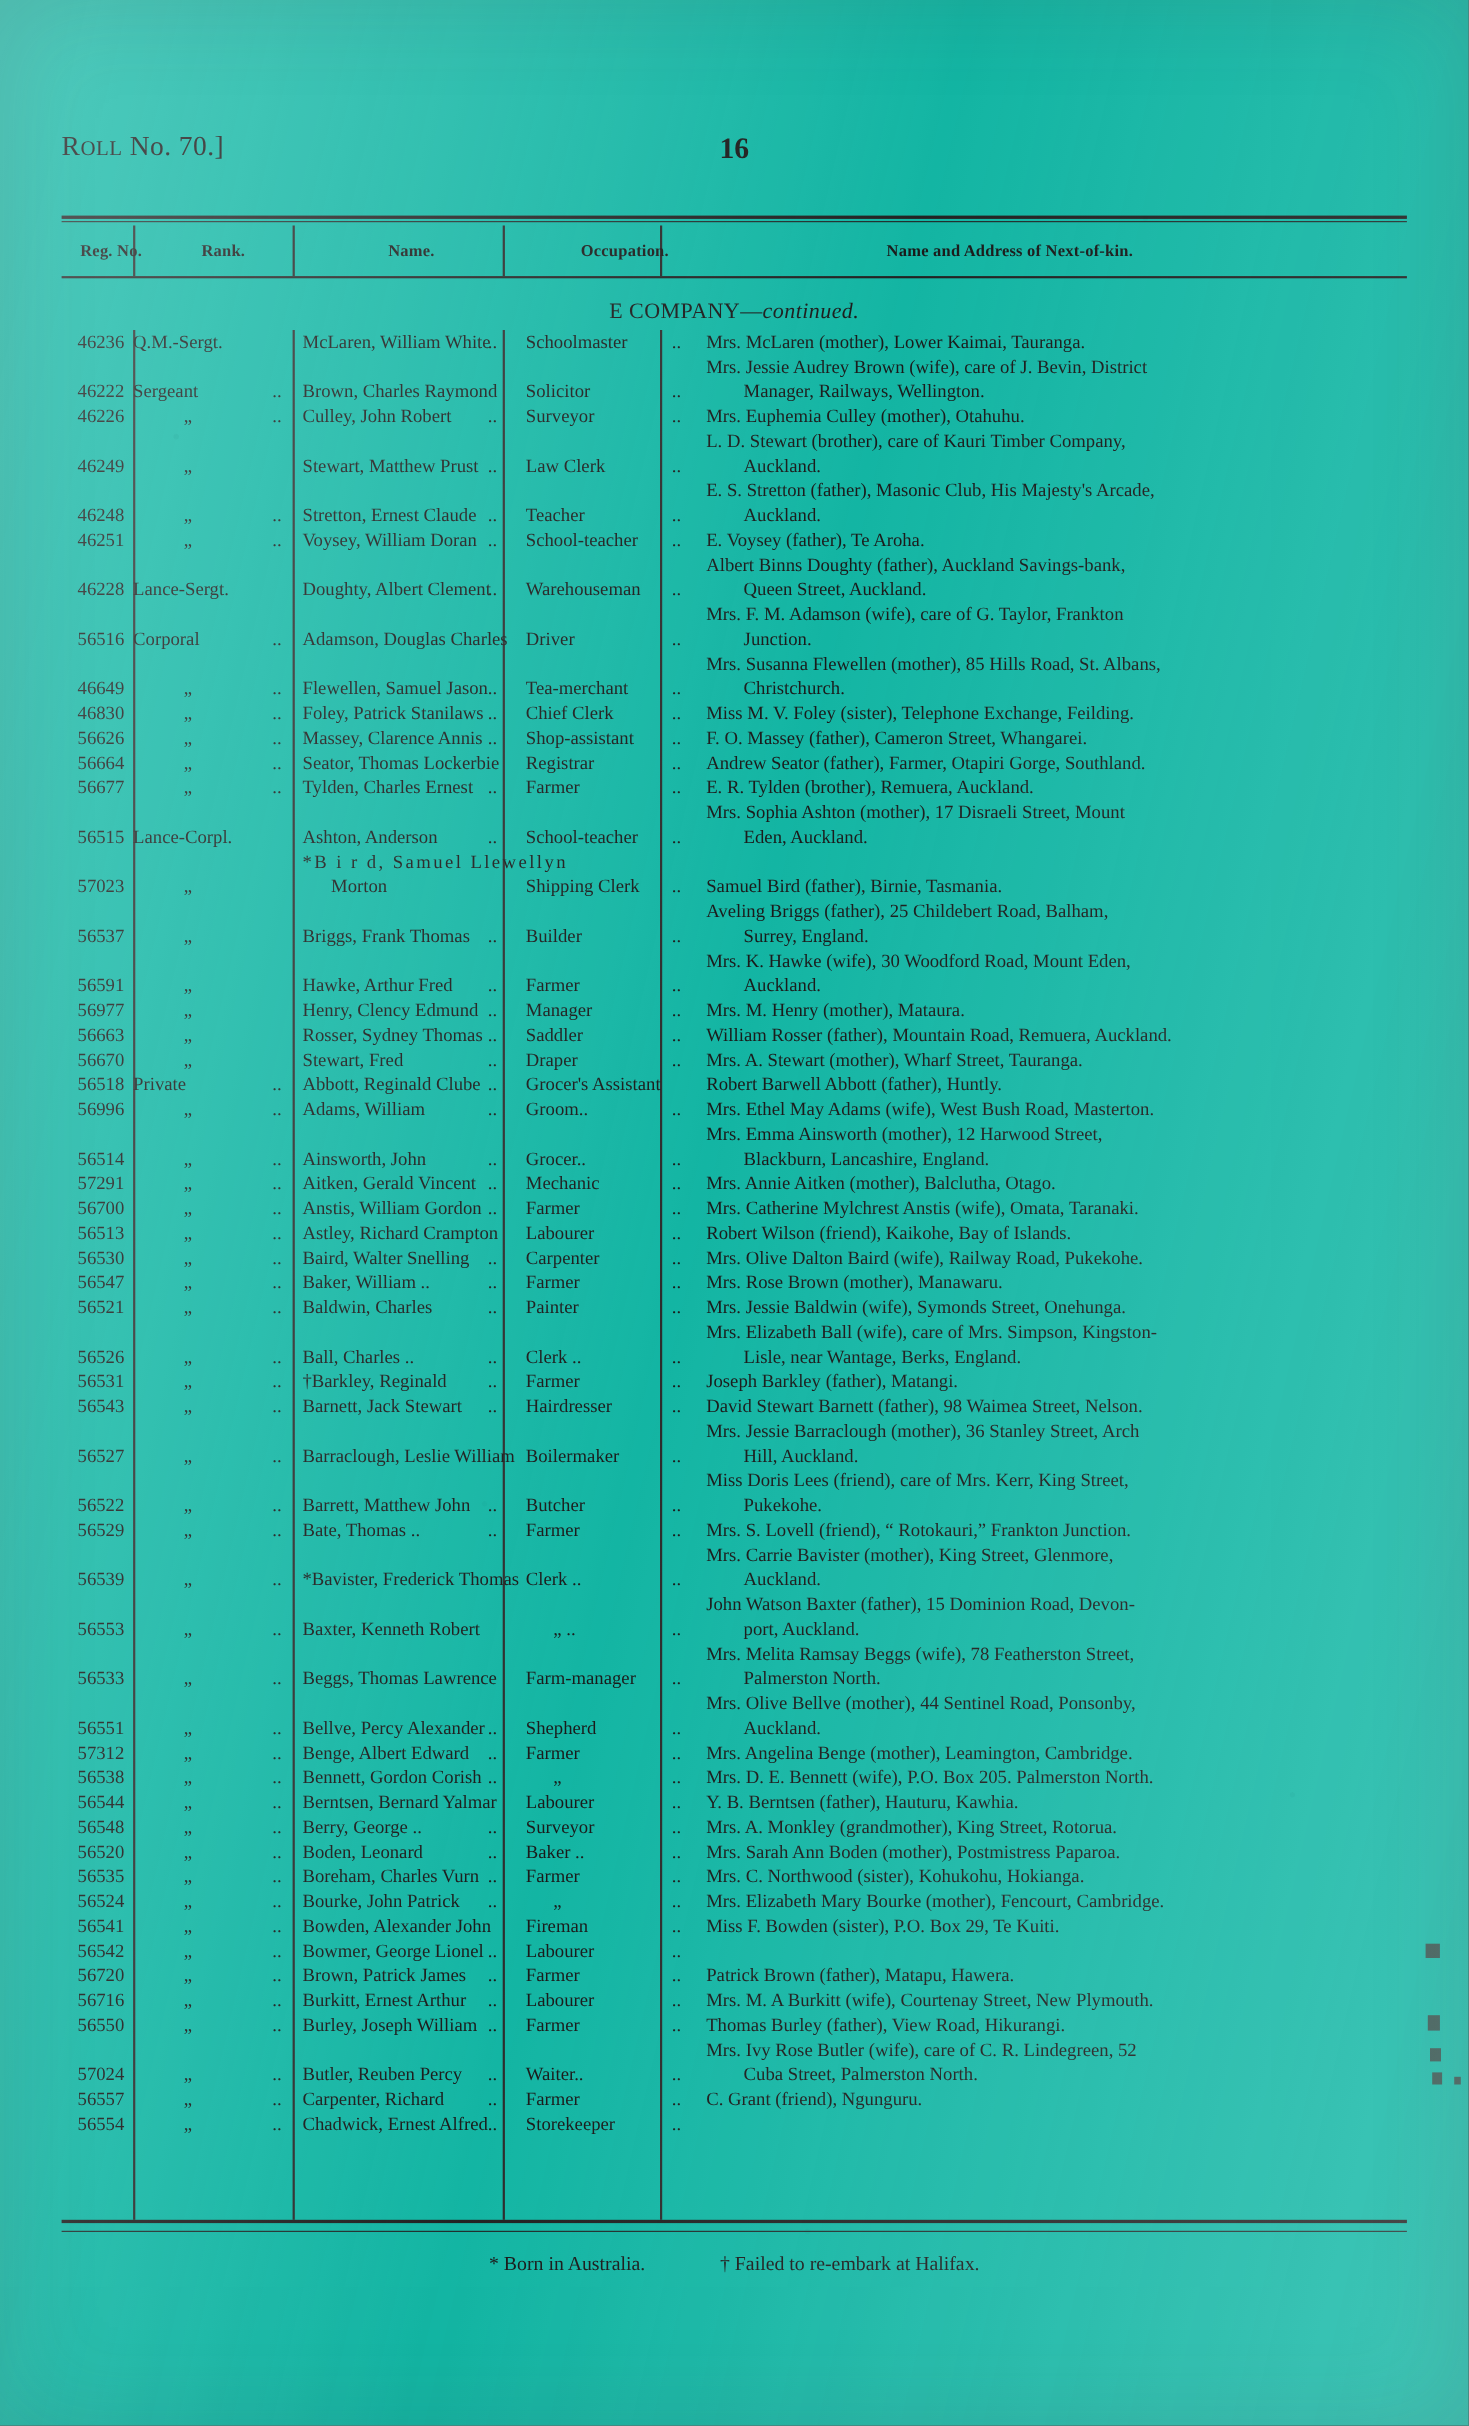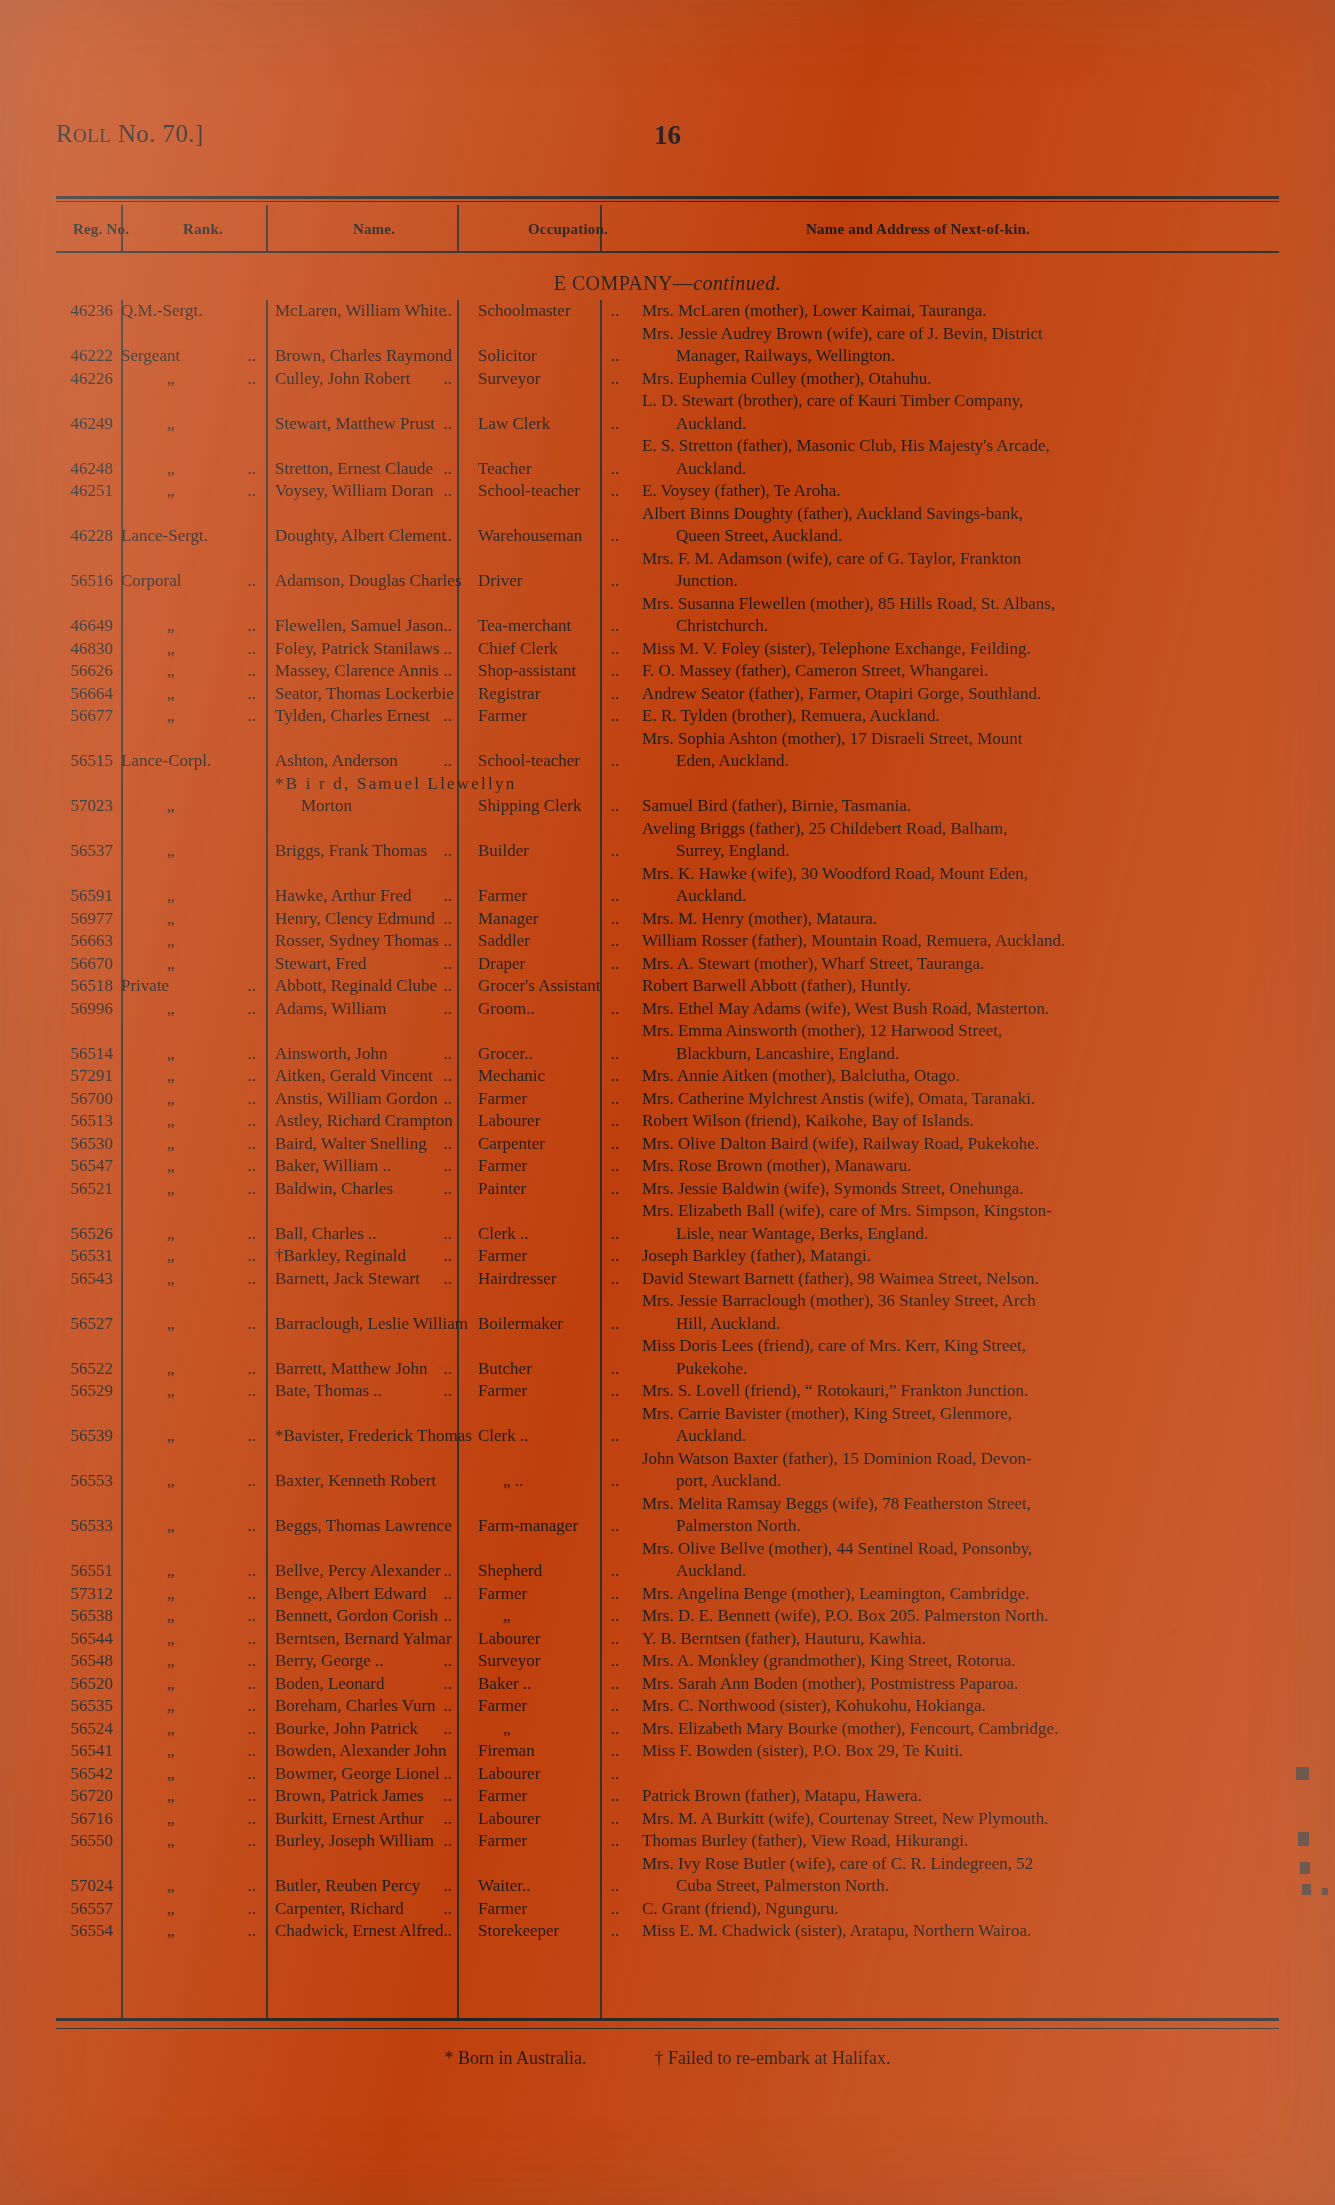--- a/index.html
+++ b/index.html
@@ -6,21 +6,21 @@
   html, body {
     margin: 0;
     padding: 0;
     background: #6b6b6b;
   }
   .page {
     position: relative;
     width: 1335px;
     height: 2205px;
     margin: 0 auto;
-    background: #c2410c;
+    background: #14b8a6;
     font-family: "Liberation Serif", "DejaVu Serif", serif;
     color: #1b1b1b;
     overflow: hidden;
   }
   
   .page::before {
     content: "";
     position: absolute;
     inset: 0;
     pointer-events: none;
@@ -718,21 +718,20 @@
         <div class="c-occ">Farmer</div>
         <div class="c-dots">..</div>
         <div class="c-kin"><span>C. Grant (friend), Ngunguru.</span></div>
       </div>
       <div class="row">
         <div class="c-reg">56554</div>
         <div class="c-rank ditto"><span>„</span><span class="dots">..</span></div>
         <div class="c-name"><span>Chadwick, Ernest Alfred</span><span class="dots">..</span></div>
         <div class="c-occ">Storekeeper</div>
         <div class="c-dots">..</div>
-        <div class="c-kin"><span>Miss E. M. Chadwick (sister), Aratapu, Northern Wairoa.</span></div>
       </div>
     </div>
 
   <div class="rule thick rule-bot1"></div>
   <div class="rule hair rule-bot2"></div>
 
   <div class="footnotes">
     <span class="fn">* Born in Australia.</span><span class="fn">† Failed to re-embark at Halifax.</span>
   </div>
 

